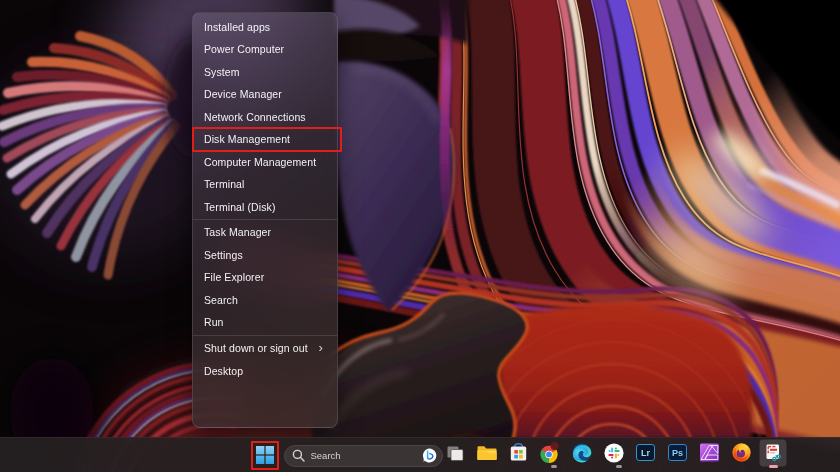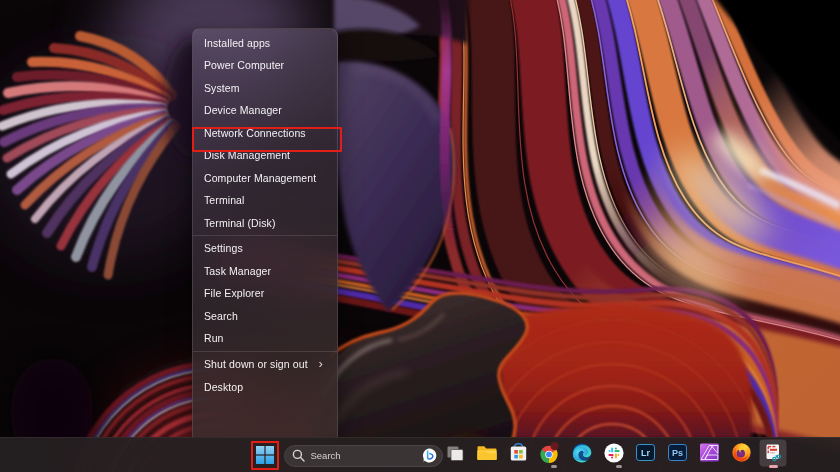--- a/index.html
+++ b/index.html
@@ -2,21 +2,21 @@
 <html><head><meta charset="utf-8"><style>
 * { margin:0; padding:0; box-sizing:border-box; }
 html,body { width:840px; height:472px; overflow:hidden; background:#000;
   font-family:"Liberation Sans", sans-serif; }
 #stage { position:relative; width:840px; height:472px; overflow:hidden; }
 #wall { position:absolute; left:0; top:0; z-index:0; }
 
 #menu { position:absolute; left:192px; top:11.5px; width:146px; height:416px; z-index:2;
   background:linear-gradient(155deg, rgba(98,84,110,0.78) 0%, rgba(74,62,82,0.78) 18%, rgba(56,46,58,0.82) 38%, rgba(50,41,46,0.85) 60%, rgba(56,44,44,0.84) 82%, rgba(60,46,44,0.82) 100%); backdrop-filter:blur(22px) saturate(120%);
   border:1px solid rgba(120,110,120,0.35); border-radius:8px;
-  box-shadow:0 8px 22px rgba(0,0,0,0.5); padding-top:3px;margin-top:16px; }
+  box-shadow:0 8px 22px rgba(0,0,0,0.5); padding-top:3px; }
 .mi { height:22.5px; line-height:22.5px; padding-left:11px; font-size:10.5px;
   color:#f4f2f4; letter-spacing:0.1px; position:relative; }
 .sep { height:1px; background:rgba(255,255,255,0.12); margin:1.2px 0; }
 .chev { position:absolute; right:14px; top:0; font-size:13px; color:#d8d4d8; }
 
 .redbox { position:absolute; border:2.3px solid #e21e16; z-index:5; border-radius:1px; }
 #rb-menu { left:192px; top:127px; width:149.5px; height:24.5px; }
 #rb-start { left:251px; top:440.5px; width:28px; height:29px; }
 
 #bar { position:absolute; left:0; top:437px; width:840px; height:35px; z-index:3;
@@ -227,22 +227,22 @@
 <div class="mi">Installed apps</div>
 <div class="mi">Power Computer</div>
 <div class="mi">System</div>
 <div class="mi">Device Manager</div>
 <div class="mi">Network Connections</div>
 <div class="mi">Disk Management</div>
 <div class="mi">Computer Management</div>
 <div class="mi">Terminal</div>
 <div class="mi">Terminal (Disk)</div>
 <div class="sep"></div>
+<div class="mi">Task Manager</div>
 <div class="mi">Settings</div>
-<div class="mi">Task Manager</div>
 <div class="mi">File Explorer</div>
 <div class="mi">Search</div>
 <div class="mi">Run</div>
 <div class="sep"></div>
 <div class="mi">Shut down or sign out<span class="chev">›</span></div>
 <div class="mi">Desktop</div>
 </div>
 
 <div id="rb-menu" class="redbox"></div>
 <div id="rb-start" class="redbox"></div>

